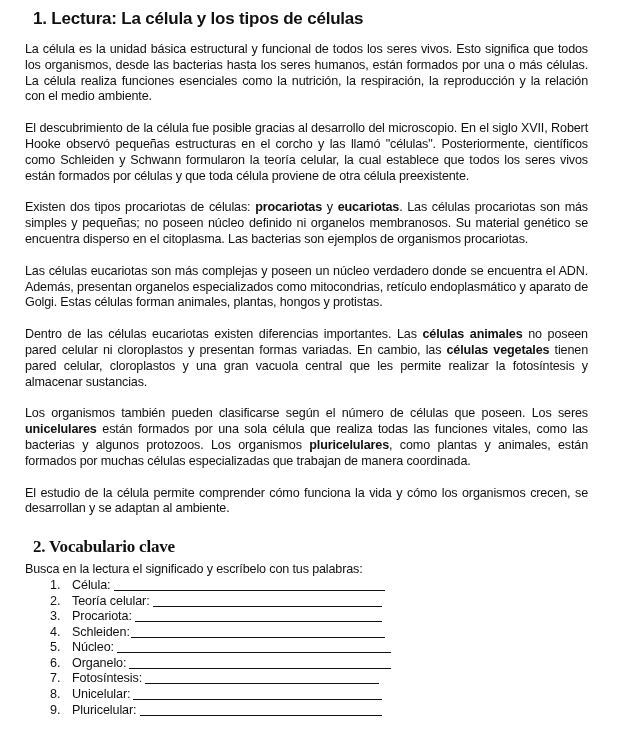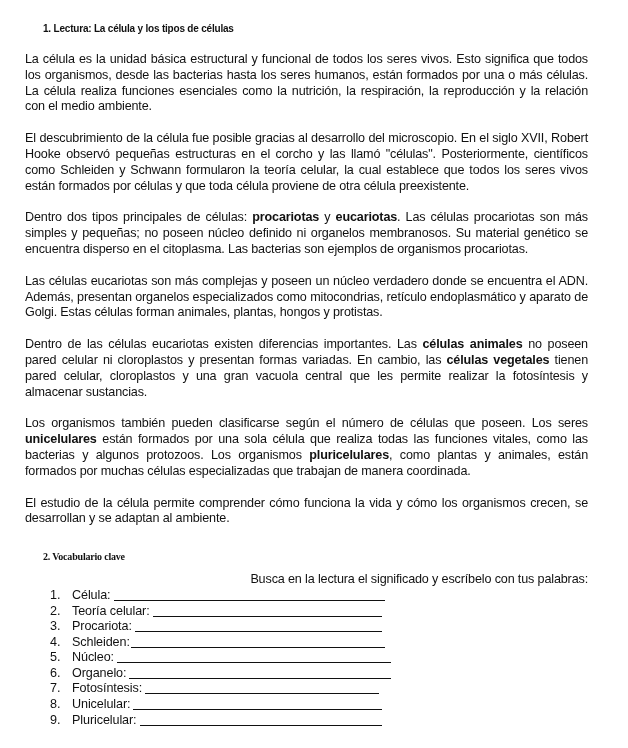--- a/index.html
+++ b/index.html
@@ -4,50 +4,50 @@
   <style>
     html, body { margin: 0; padding: 0; background: #ffffff; }
     body {
       width: 628px; height: 748px; overflow: hidden;
       font-family: "Liberation Sans", sans-serif;
       color: #111111;
       position: relative;
     }
     .page { position: absolute; left: 25px; top: 3px; width: 563px; }
     h1, h2 {
-      font-size: 10px; font-weight: bold; margin: 18px; letter-spacing: -0.2px;
+      font-size: 17px; font-weight: bold; margin: 8px; letter-spacing: -0.2px;
     }
     h1 { margin-bottom: 16px; line-height: 15px; }
     p {
       font-size: 12.6px; line-height: 15.8px; margin: 12px 0 16px 0;
       text-align: justify; letter-spacing: -0.15px;
     }
     p b { font-weight: bold; }
     h2 { margin-top: 22px; margin-bottom: 8px; line-height: 15px; font-family: Liberation Serif, serif; }
-    .instr { font-size: 12.6px; line-height: 15.8px; margin: 0; letter-spacing: -0.15px; text-align: right; }
+    .instr { font-size: 12.6px; line-height: 15.8px; margin: 0; letter-spacing: -0.15px; }
     ol.vocab { list-style: none; margin: 0; padding: 0; }
     ol.vocab li {
       font-size: 12.6px; line-height: 15.6px; position: relative; height: 15.6px;
       letter-spacing: -0.1px;
     }
     .num { position: absolute; left: 25px; width: 20px; }
     .term { position: absolute; left: 47px; }
     .blank {
       position: absolute; top: 12px; height: 0; border-bottom: 1px solid #111;
     }
   </style>
 </head>
 <body>
 
 <div class="page">
   <h1>1. Lectura: La célula y los tipos de células</h1>
   <div id="paragraphs">
       <p><span>La célula es la unidad básica estructural y funcional de todos los seres vivos. Esto significa que todos los organismos, desde las bacterias hasta los seres humanos, están formados por una o más células. La célula realiza funciones esenciales como la nutrición, la respiración, la reproducción y la relación con el medio ambiente.</span></p>
       <p><span>El descubrimiento de la célula fue posible gracias al desarrollo del microscopio. En el siglo XVII, Robert Hooke observó pequeñas estructuras en el corcho y las llamó "células". Posteriormente, científicos como Schleiden y Schwann formularon la teoría celular, la cual establece que todos los seres vivos están formados por células y que toda célula proviene de otra célula preexistente.</span></p>
-      <p><span>Dentro dos tipos principales de células: </span><b>procariotas</b><span> y </span><b>eucariotas</b><span>. Las células procariotas son más simples y pequeñas; no poseen núcleo definido ni organelos membranosos. Su material genético se encuentra disperso en el citoplasma. Las bacterias son ejemplos de organismos procariotas.</span></p>
+      <p><span>Existen dos tipos procariotas de células: </span><b>procariotas</b><span> y </span><b>eucariotas</b><span>. Las células procariotas son más simples y pequeñas; no poseen núcleo definido ni organelos membranosos. Su material genético se encuentra disperso en el citoplasma. Las bacterias son ejemplos de organismos procariotas.</span></p>
       <p><span>Las células eucariotas son más complejas y poseen un núcleo verdadero donde se encuentra el ADN. Además, presentan organelos especializados como mitocondrias, retículo endoplasmático y aparato de Golgi. Estas células forman animales, plantas, hongos y protistas.</span></p>
       <p><span>Dentro de las células eucariotas existen diferencias importantes. Las </span><b>células animales</b><span> no poseen pared celular ni cloroplastos y presentan formas variadas. En cambio, las </span><b>células vegetales</b><span> tienen pared celular, cloroplastos y una gran vacuola central que les permite realizar la fotosíntesis y almacenar sustancias.</span></p>
       <p><span>Los organismos también pueden clasificarse según el número de células que poseen. Los seres </span><b>unicelulares</b><span> están formados por una sola célula que realiza todas las funciones vitales, como las bacterias y algunos protozoos. Los organismos </span><b>pluricelulares</b><span>, como plantas y animales, están formados por muchas células especializadas que trabajan de manera coordinada.</span></p>
       <p><span>El estudio de la célula permite comprender cómo funciona la vida y cómo los organismos crecen, se desarrollan y se adaptan al ambiente.</span></p>
     </div>
 
   <h2>2. Vocabulario clave</h2>
   <div class="instr">Busca en la lectura el significado y escríbelo con tus palabras:</div>
   <ol class="vocab" id="vocab">
       <li>

